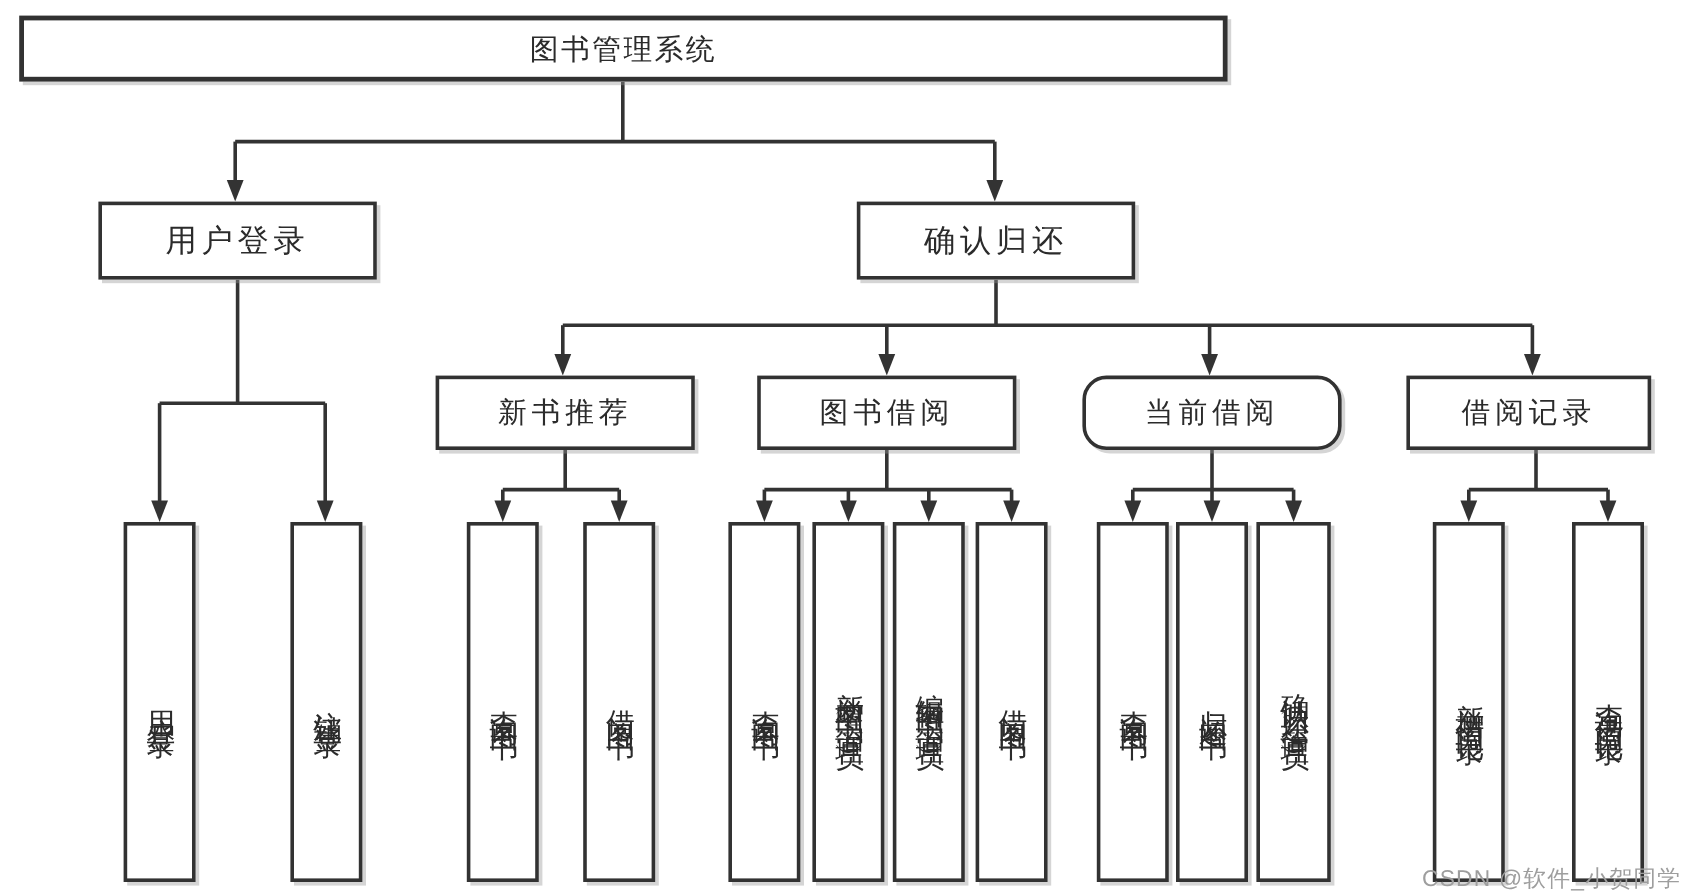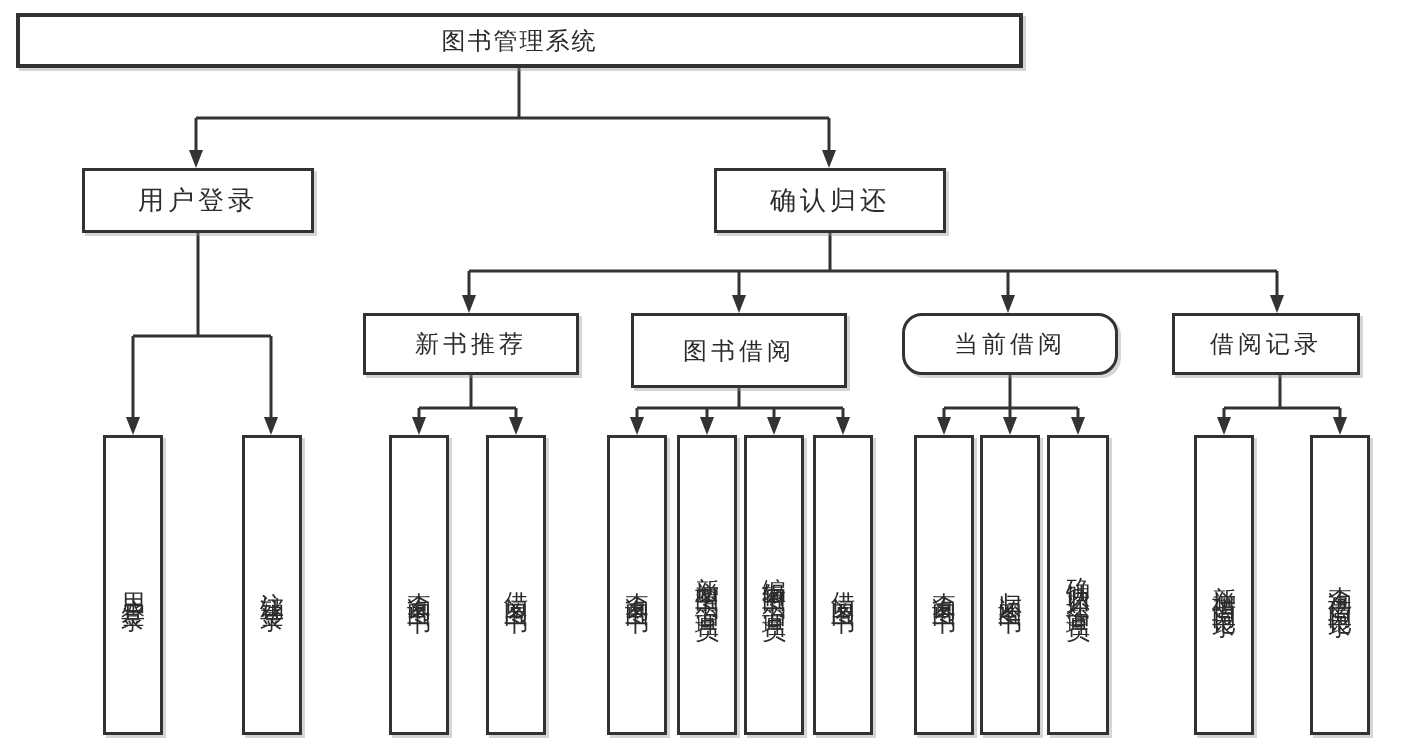--- a/index.html
+++ b/index.html
@@ -127,27 +127,27 @@
   <div class="node node-l2" style="left:82px; top:168px; width:232px; height:65px;">
     <span>用户登录</span>
   </div>
   <div class="node node-l2" style="left:714px; top:168px; width:232px; height:65px;">
     <span>确认归还</span>
   </div>
 
   <div class="node node-l3" style="left:363px; top:313px; width:216px; height:62px;text-align:center;">
     <span>新书推荐</span>
   </div>
-  <div class="node node-l3" style="left:631px; top:313px; width:216px; height:75px;">
+  <div class="node node-l3" style="left:631px; top:313px; width:216px; height:62px;">
     <span>图书借阅</span>
   </div>
   <div class="node node-l3" style="left:902px; top:313px; width:216px; height:62px;border-radius:20px;">
     <span>当前借阅</span>
   </div>
-  <div class="node node-l3" style="left:1172px; top:313px; width:188px; height:62px;align-items:center;">
+  <div class="node node-l3" style="left:1172px; top:313px; width:204px; height:62px;align-items:center;">
     <span>借阅记录</span>
   </div>
 
   <div class="node node-leaf" style="left:103px; top:435px; width:60px; height:300px;">
     <span class="vtext">用户登录</span>
   </div>
   <div class="node node-leaf" style="left:242px; top:435px; width:60px; height:300px;">
     <span class="vtext">注销登录</span>
   </div>
 
@@ -181,13 +181,14 @@
     <span class="vtext">确认归还（管理员）</span>
   </div>
 
   <div class="node node-leaf" style="left:1194px; top:435px; width:60px; height:300px;">
     <span class="vtext">新增借阅记录</span>
   </div>
   <div class="node node-leaf" style="left:1310px; top:435px; width:60px; height:300px;">
     <span class="vtext">查询借阅记录</span>
   </div>
 
+  <div class="watermark">CSDN @软件_小贺同学</div>
 </div>
 
 </body></html>

